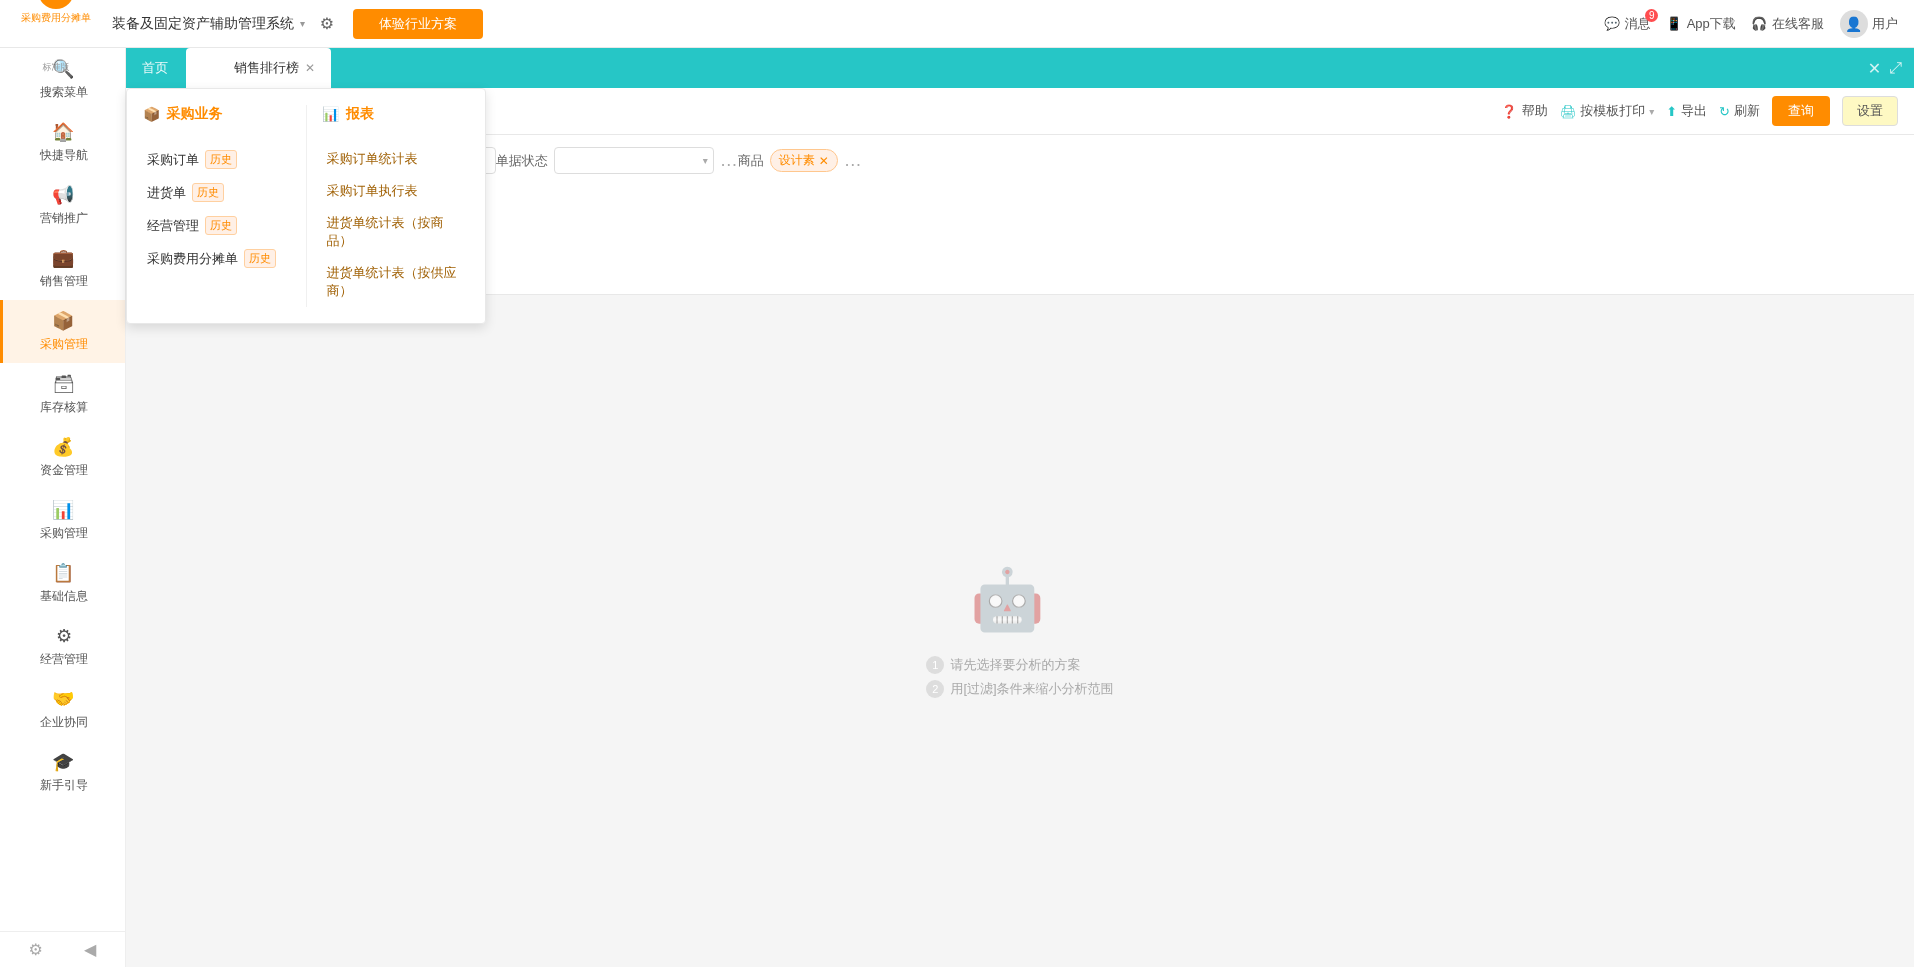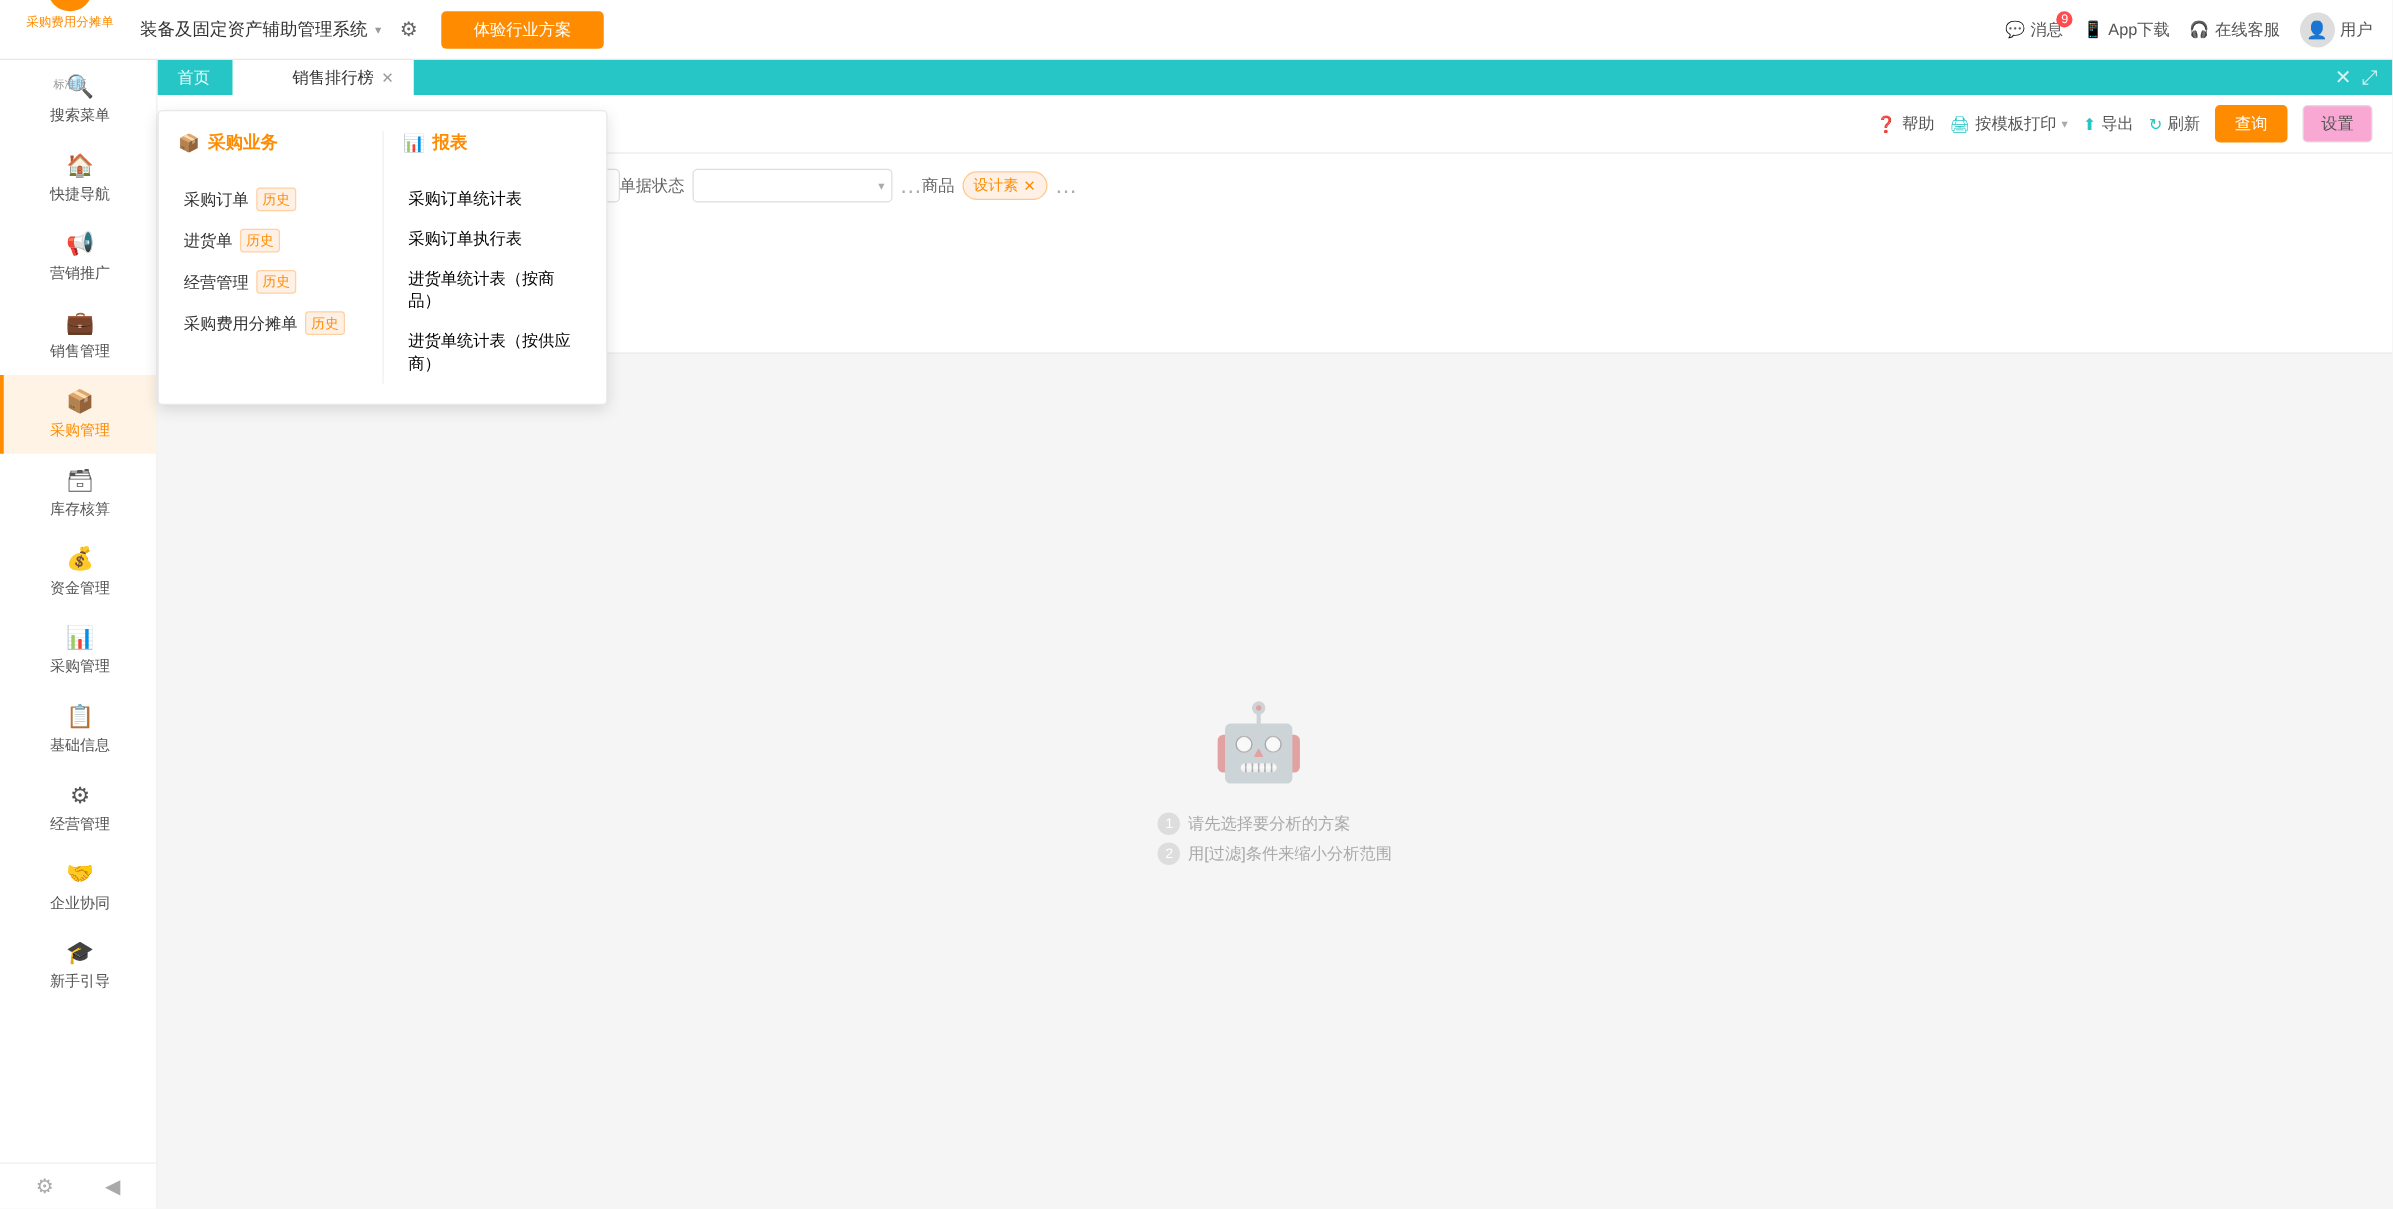--- a/index.html
+++ b/index.html
@@ -20,41 +20,41 @@
     .system-name { display: flex; align-items: center; gap: 6px; color: #333; font-size: 14px; font-weight: 500; cursor: pointer; }
     .system-name .arrow { color: #999; font-size: 10px; }
     .gear-btn { width: 28px; height: 28px; border: none; background: none; cursor: pointer; color: #666; font-size: 16px; margin-left: 8px; }
     .industry-btn { background: #ff8c00; color: #fff; border: none; border-radius: 4px; padding: 6px 26px; cursor: pointer; font-size: 13px; margin-left: 12px; }
     .top-right { margin-left: auto; display: flex; align-items: center; gap: 16px; }
     .top-right-item { display: flex; align-items: center; gap: 4px; color: #555; cursor: pointer; font-size: 13px; position: relative; }
     .badge { background: #ff4d4f; color: #fff; border-radius: 10px; font-size: 10px; padding: 1px 4px; position: absolute; top: -6px; right: -8px; }
     .avatar { width: 28px; height: 28px; background: #ddd; border-radius: 50%; display: flex; align-items: center; justify-content: center; color: #666; font-size: 14px; }
 
     
-    .tab-bar { display: flex; align-items: center; height: 28px; background: #26c6c6; padding: 0 0; flex-shrink: 0; }
+    .tab-bar { display: flex; align-items: center; height: 40px; background: #26c6c6; padding: 0 0; flex-shrink: 0; }
     .tab { display: flex; align-items: center; padding: 0 16px; height: 40px; cursor: pointer; font-size: 13px; color: rgba(255,255,255,0.85); }
     .tab.active { background: #fff; color: #333; font-weight: 500; border-radius: 4px 4px 0 0; margin: 0 2px; padding-left: 48px; }
     .tab.home { color: rgba(255,255,255,0.9); font-weight: 500; }
     .tab-close { margin-left: 6px; color: #999; font-size: 12px; cursor: pointer; }
     .tab-bar-right { margin-left: auto; display: flex; align-items: center; gap: 8px; padding-right: 12px; }
     .tab-bar-icon { color: rgba(255,255,255,0.8); cursor: pointer; font-size: 16px; }
 
     
     .sidebar-item { display: flex; flex-direction: column; align-items: center; padding: 10px 0; cursor: pointer; color: #555; font-size: 12px; gap: 4px; border-left: 3px solid transparent; }
     .sidebar-item.active { color: #ff8c00; background: #fff3e6; border-left-color: #ff8c00; }
     .sidebar-item .icon { font-size: 18px; }
     .sidebar-bottom { margin-top: auto; display: flex; justify-content: space-around; padding: 8px; border-top: 1px solid #eee; }
     .sidebar-bottom-btn { color: #aaa; cursor: pointer; font-size: 16px; }
 
     
     .toolbar { display: flex; align-items: center; padding: 8px 16px; background: #fff; border-bottom: 1px solid #e8e8e8; gap: 12px; flex-shrink: 0; }
     .toolbar-right { margin-left: auto; display: flex; align-items: center; gap: 12px; }
     .toolbar-btn { display: flex; align-items: center; gap: 4px; color: #555; cursor: pointer; font-size: 13px; background: none; border: none; }
     .query-btn { background: #ff8c00; color: #fff; border: none; border-radius: 4px; padding: 6px 16px; cursor: pointer; font-size: 13px; }
-    .setting-btn { background: #f9a8d4; color: #555; border: 1px solid #ddd; border-radius: 4px; padding: 5px 14px; cursor: pointer; font-size: 13px; }
+    .setting-btn { background: #fef9c3; color: #555; border: 1px solid #ddd; border-radius: 4px; padding: 5px 14px; cursor: pointer; font-size: 13px; }
 
     
     .filter-area { background: #fff; padding: 12px 16px; border-bottom: 1px solid #e8e8e8; flex-shrink: 0; }
     .filter-row { display: flex; align-items: center; margin-bottom: 10px; flex-wrap: wrap; }
     .filter-item { display: flex; align-items: center; gap: 6px; }
     .filter-label { color: #666; font-size: 13px; white-space: nowrap; }
     .filter-input { border: 1px solid #ddd; border-radius: 4px; padding: 5px 8px; font-size: 13px; color: #333; background: #fff; min-width: 140px; }
     .filter-select { border: 1px solid #ddd; border-radius: 4px; padding: 5px 8px; font-size: 13px; color: #333; background: #fff; min-width: 160px; appearance: none; }
     .filter-tag { display: flex; align-items: center; background: #fff0e6; border: 1px solid #ffc78e; border-radius: 12px; padding: 2px 8px; font-size: 12px; color: #ff8c00; gap: 4px; }
     .filter-tag .close { cursor: pointer; color: #ff8c00; }
@@ -74,21 +74,21 @@
     .empty-tips { display: flex; flex-direction: column; gap: 6px; }
     .empty-tip { display: flex; align-items: center; gap: 6px; color: #aaa; font-size: 13px; }
     .tip-num { width: 18px; height: 18px; background: #ddd; border-radius: 50%; display: flex; align-items: center; justify-content: center; font-size: 11px; color: #fff; flex-shrink: 0; }
     .dropdown-menu { position: fixed; top: 88px; left: 126px; width: 360px; background: #fff; border: 1px solid #e8e8e8; border-radius: 4px; box-shadow: 0 4px 12px rgba(0,0,0,0.12); z-index: 300; display: flex; padding: 16px; gap: 0; }
     .menu-col { flex: 1; }
     .menu-col-title { display: flex; align-items: center; gap: 6px; color: #ff8c00; font-size: 14px; font-weight: 600; margin-bottom: 12px; padding-bottom: 8px; }
     .menu-col-title.report-title { color: #ff8c00; }
     .menu-divider { width: 1px; background: #f0f0f0; margin: 0 16px; }
     .menu-item { display: flex; align-items: center; gap: 6px; padding: 7px 4px; cursor: pointer; color: #333; font-size: 13px; }
     .history-badge { background: #fff0e6; color: #ff8c00; border: 1px solid #ffd0a0; border-radius: 3px; padding: 1px 4px; font-size: 11px; }
-    .report-item { padding: 7px 4px; cursor: pointer; color: #000000; font-size: 13px; }
+    .report-item { padding: 7px 4px; cursor: pointer; color: #a16207; font-size: 13px; }
   </style>
 </head>
 <body>
 
 <div class="app-container">
   <div class="top-bar">
     <div class="logo-area">
       <div class="logo-icon">6</div>
       <div class="logo-text">采购费用分摊单</div>
       <div class="logo-badge">标准版</div>

